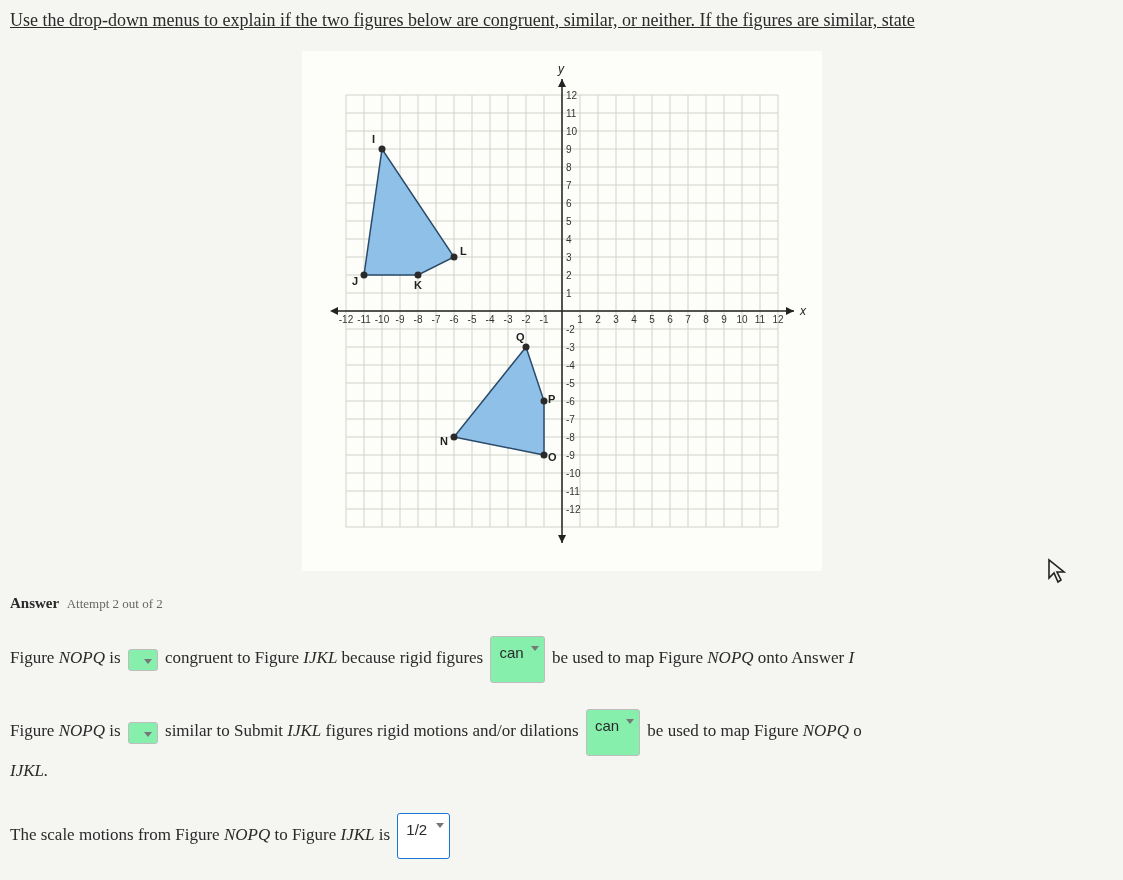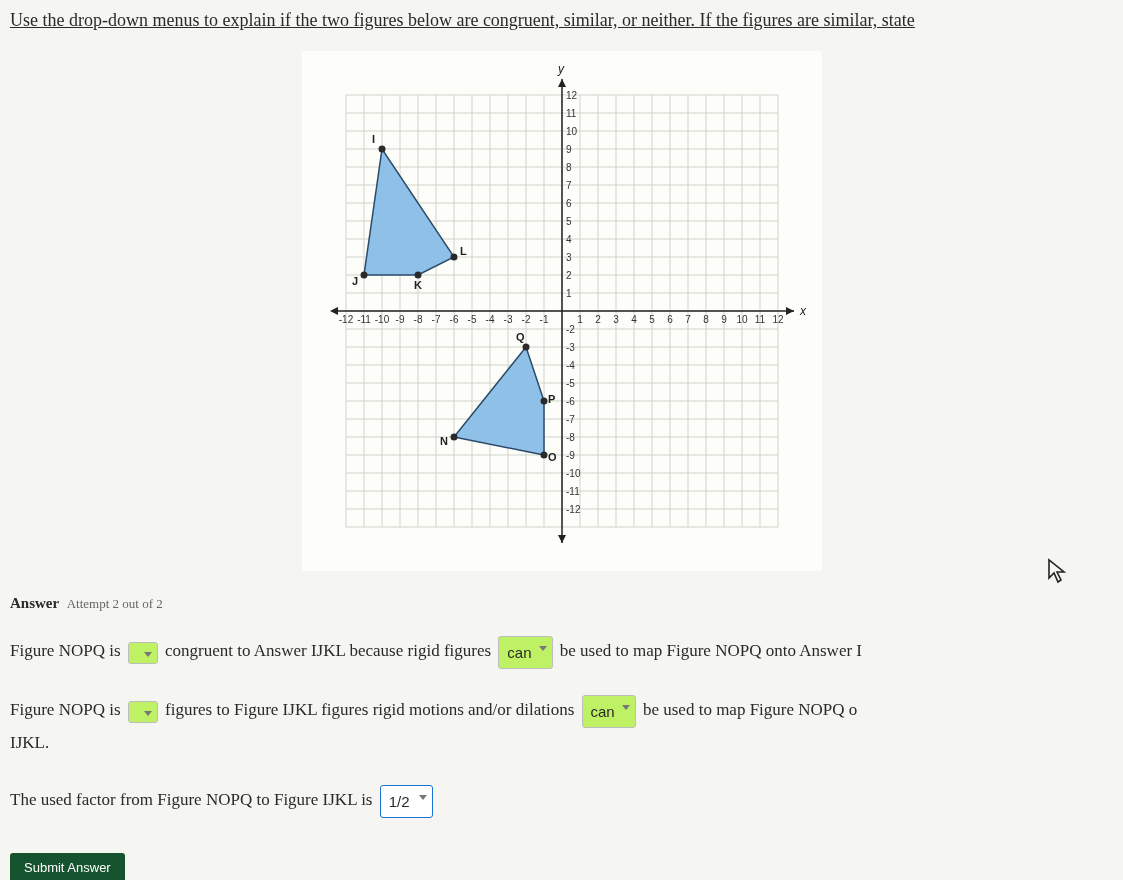--- a/index.html
+++ b/index.html
@@ -37,26 +37,26 @@
     font-size: 15px;
     margin: 10px 0 24px 0;
   }
   .answer-heading .label { font-weight: bold; }
   .answer-heading .attempt { color: #666; font-size: 13px; }
   .line {
     font-size: 17px;
     margin: 0 0 26px 0;
     line-height: 1.8;
   }
-  .line .italic { }
+  .line .italic { font-style: italic; }
   .dropdown {
     display: inline-block;
     border: 1px solid #bdbdbd;
-    background: #bef264;
-    padding: 2px 20px 2px 8px;
+    background: #86efac;
+    padding: 2px 20px 16px 8px;
     border-radius: 3px;
     font-size: 15px;
     min-width: 30px;
     min-height: 22px;
     position: relative;
     vertical-align: middle;
     margin: 0 3px;
     font-family: Arial, sans-serif;
   }
   .dropdown::after {
@@ -64,21 +64,21 @@
     position: absolute;
     right: 5px;
     top: 9px;
     border-left: 4px solid transparent;
     border-right: 4px solid transparent;
     border-top: 5px solid #777;
   }
   .dropdown.filled {
     border: 1px solid #1a73d8;
     background: #fff;
-    padding: 2px 22px 2px 8px;
+    padding: 2px 22px 15px 8px;
   }
   .submit {
     display: inline-block;
     background: #14532d;
     color: #fff;
     font-family: Arial, sans-serif;
     font-size: 13px;
     padding: 7px 14px;
     border-radius: 3px 3px 0 0;
     margin-top: 9px;
@@ -254,37 +254,37 @@
   </div>
 
   <div class="answer-heading">
     <span class="label">Answer</span>
     &nbsp;<span class="attempt">Attempt 2 out of 2</span>
   </div>
 
   <div class="line">
     <span>Figure </span><span class="italic">NOPQ</span><span> is </span>
     <span class="dropdown"></span>
-    <span> congruent to Answer </span><span class="italic">IJKL</span><span> because rigid figures </span>
+    <span> congruent to Figure </span><span class="italic">IJKL</span><span> because rigid figures </span>
     <span class="dropdown">can</span>
     <span> be used to map Figure </span><span class="italic">NOPQ</span><span> onto Answer </span><span class="italic">I</span>
   </div>
 
   <div class="line">
     <span>Figure </span><span class="italic">NOPQ</span><span> is </span>
     <span class="dropdown"></span>
-    <span> figures to Figure </span><span class="italic">IJKL</span><span> figures rigid motions and/or dilations </span>
+    <span> similar to Submit </span><span class="italic">IJKL</span><span> figures rigid motions and/or dilations </span>
     <span class="dropdown">can</span>
     <span> be used to map Figure </span><span class="italic">NOPQ</span><span> o</span>
     <br>
     <span class="italic">IJKL.</span>
   </div>
 
   <div class="line">
-    <span>The used factor from Figure </span><span class="italic">NOPQ</span><span> to Figure </span><span class="italic">IJKL</span><span> is </span>
+    <span>The scale motions from Figure </span><span class="italic">NOPQ</span><span> to Figure </span><span class="italic">IJKL</span><span> is </span>
     <span class="dropdown filled">1/2</span>
   </div>
 
   <div class="submit">Submit Answer</div>
 </div>
 
 <div class="cursor">
   <svg width="22" height="26" viewBox="0 0 22 26">
       <path d="M2 2 L2 20 L7 15 L11 24 L14 22 L10 14 L17 14 Z" fill="none" stroke="#222" stroke-width="1.6"></path>
     </svg>

